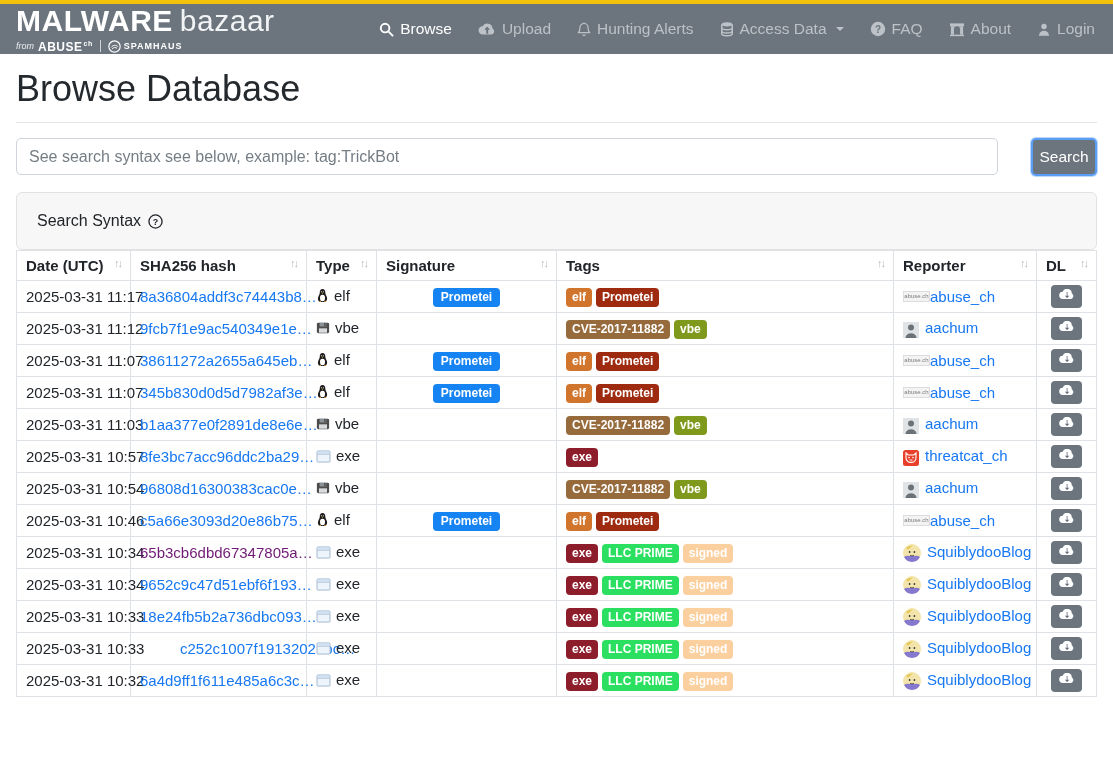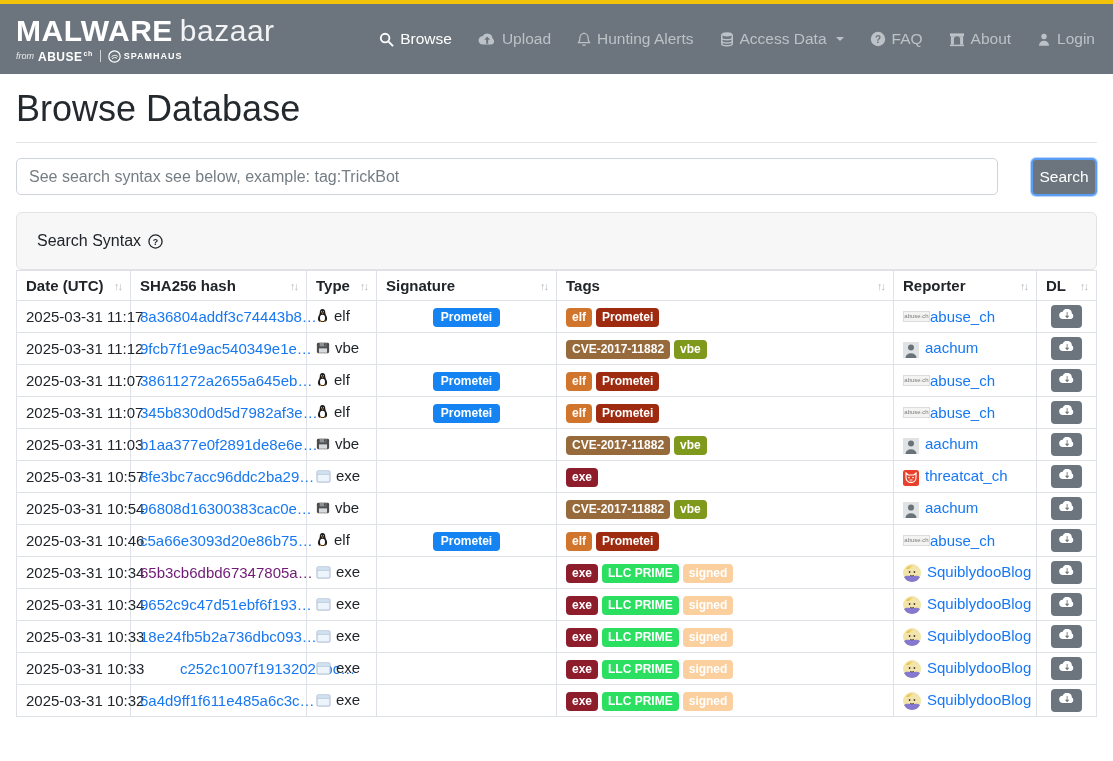--- a/index.html
+++ b/index.html
@@ -8,21 +8,21 @@
     width:1113px; height:761px; overflow:hidden;
     background:#fff;
     font-family:"Liberation Sans", sans-serif;
     color:#212529;
   }
   
   .top-accent { height:4px; background:#f5c20a; }
 
   
   .navbar {
-    height:70px; background:#6c757d;
+    height:50px; background:#6c757d;
     display:flex; align-items:center;
     padding:0 18px 0 16px;
   }
   .brand { display:flex; flex-direction:column; line-height:1; cursor:pointer; }
   .brand-top { color:#fff; font-size:30px; letter-spacing:.5px; }
   .brand-top .b1 { font-weight:bold; }
   .brand-top .b2 { font-weight:300; margin-left:7px; color:#f1f3f4; }
   .brand-sub { margin-top:4px; display:flex; align-items:center; color:#fff; font-size:10px; }
   .brand-sub .from { font-style:italic; font-size:9px; margin-right:4px; color:#e9ecef; }
   .brand-sub .abuse { font-weight:bold; font-size:12px; letter-spacing:.5px; }
@@ -65,21 +65,21 @@
   .q-icon { display:inline-flex; }
 
   .table-filter { display:flex; justify-content:flex-end; align-items:center; margin:19px 0 10px; }
   .table-filter label { font-size:16px; margin-right:9px; }
   .filter-input { width:168px; height:33px; border:1px solid #c9ced3; border-radius:4px; padding:0 8px; font-size:14px; }
 
   
   table.db { width:100%; border-collapse:collapse; font-size:15px; table-layout:fixed; }
   table.db th, table.db td { border:1px solid #dee2e6; padding:4px 9px; vertical-align:middle; }
   table.db th { font-weight:bold; padding:6px 9px; }
-  .th-inner { display:flex; align-items:center; }
+  .th-inner { display:flex; }
   .sort { margin-left:auto; color:#b5bbc0; font-size:11px; letter-spacing:-2px; padding-left:4px; white-space:nowrap; }
   td.c-date { color:#212529; white-space:nowrap; }
   a.hash-link, a.rep-link { text-decoration:none; cursor:pointer; white-space:nowrap; }
   td.c-type { white-space:nowrap; }
   td.c-type .type-icon { display:inline-block; vertical-align:-2px; margin-right:5px; }
   td.c-sig { text-align:center; }
   .sig-badge {
     display:inline-block; color:#fff; font-size:12px; font-weight:bold;
     padding:3px 8px 4px; border-radius:4px; line-height:1;
   }

